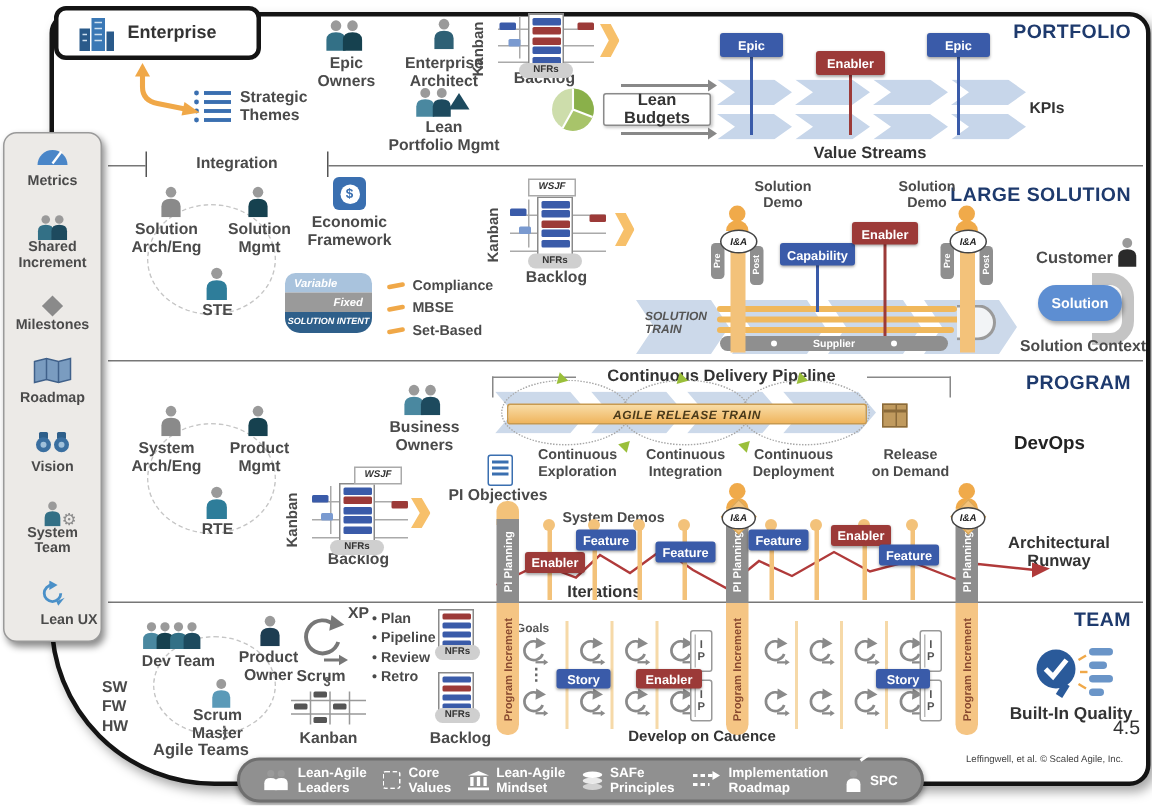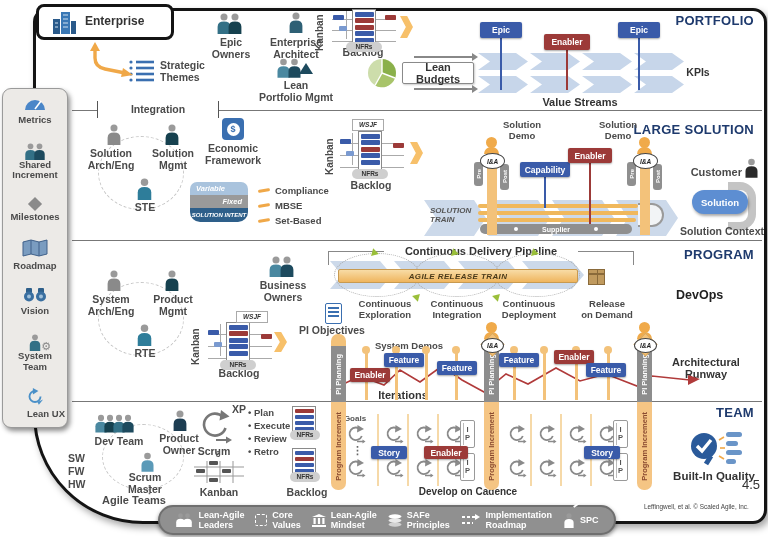--- a/index.html
+++ b/index.html
@@ -598,21 +598,21 @@
   <svg class="a" style="left:196px;top:408px;" width="36" height="36" viewBox="0 0 36 36">
     <path d="M27,9 A11,11 0 1 0 29.5,20" fill="none" stroke="#777" stroke-width="2.6"></path>
     <polygon points="25,2 33.5,8.5 23.5,12.5" fill="#777"></polygon>
     <path d="M20,32 H31" stroke="#777" stroke-width="2"></path>
     <polygon points="30,28.5 36,32 30,35.5" fill="#777"></polygon>
   </svg>
   <div class="lb" style="left:226px;top:404px;width:26px;font-size:10.5px;">XP</div>
   <div class="lb" style="left:192px;top:446px;width:44px;">Scrum</div>
   <div class="a" style="left:248px;top:406px;">
     <div class="li">Plan</div>
-    <div class="li">Execute</div>
+    <div class="li">Pipeline</div>
     <div class="li">Review</div>
     <div class="li">Retro</div>
   </div>
   <div class="lb" style="left:212px;top:450px;width:12px;font-size:8.5px;color:#555;">3</div>
   <svg class="a" style="left:194px;top:459px;" width="50" height="26" viewBox="0 0 50 26">
     <g stroke="#999" stroke-width="1">
         <line x1="0" y1="8" x2="50" y2="8"></line>
         <line x1="0" y1="17" x2="50" y2="17"></line>
     <line x1="13" y1="2" x2="13" y2="24"></line>
         <line x1="26" y1="2" x2="26" y2="24"></line>

